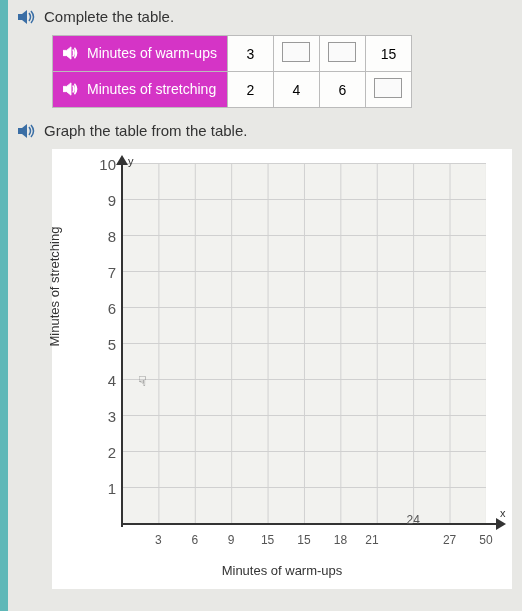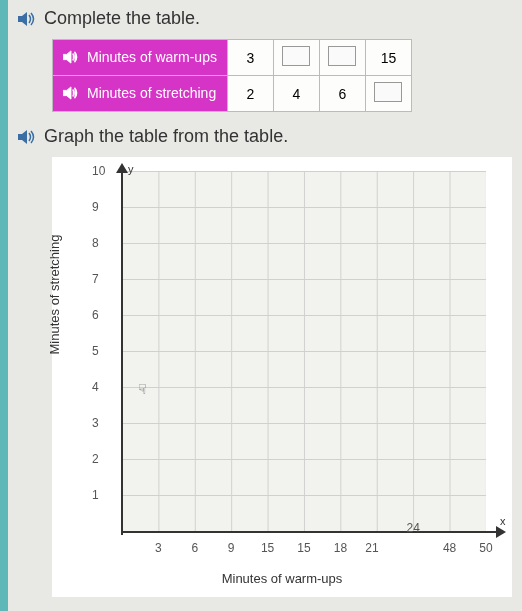--- a/index.html
+++ b/index.html
@@ -21,21 +21,21 @@
   }
   .content {
     padding: 8px 12px 8px 18px;
   }
   .instruction {
     display: flex;
     align-items: center;
     gap: 8px;
     margin-bottom: 10px;
     color: #333;
-    font-size: 18px;
+    font-size: 15px;
   }
   .speaker-icon svg { display: block; }
   .data-table {
     border-collapse: collapse;
     margin-left: 34px;
     margin-bottom: 14px;
   }
   .data-table td, .data-table th {
     border: 1px solid #bbb;
     padding: 6px 8px;
@@ -127,23 +127,23 @@
   }
   .x-label-letter {
     position: absolute;
     left: 448px;
     top: 358px;
     font-size: 11px;
     color: #333;
   }
   .y-tick {
     position: absolute;
-    font-size: 12px;
+    font-size: 15px;
     color: #555;
-    text-align: left;
+    text-align: right;
     width: 24px;
   }
   .x-tick {
     position: absolute;
     font-size: 12px;
     color: #555;
     text-align: center;
     width: 30px;
   }
   .y-axis-title {
@@ -264,21 +264,21 @@
       </div>
     <div id="x-ticks">
         <div class="x-tick" style="left: 91.4px; top: 384px;">3</div>
         <div class="x-tick" style="left: 127.8px; top: 384px;">6</div>
         <div class="x-tick" style="left: 164.2px; top: 384px;">9</div>
         <div class="x-tick" style="left: 200.6px; top: 384px;">15</div>
         <div class="x-tick" style="left: 237px; top: 384px;">15</div>
         <div class="x-tick" style="left: 273.4px; top: 384px;">18</div>
         <div class="x-tick" style="left: 305px; top: 384px;">21</div>
         <div class="x-tick" style="left: 346.2px; top: 364px;">24</div>
-        <div class="x-tick" style="left: 382.6px; top: 384px;">48</div>
+        <div class="x-tick" style="left: 382.6px; top: 384px;">27</div>
         <div class="x-tick" style="left: 419px; top: 384px;">50</div>
       </div>
 
     <div class="y-axis-title">Minutes of stretching</div>
     <div class="x-axis-title">Minutes of warm-ups</div>
 
     <span class="cursor-hand" style="left:86px; top:224px;">☟</span>
   </div>
 
 </div>

